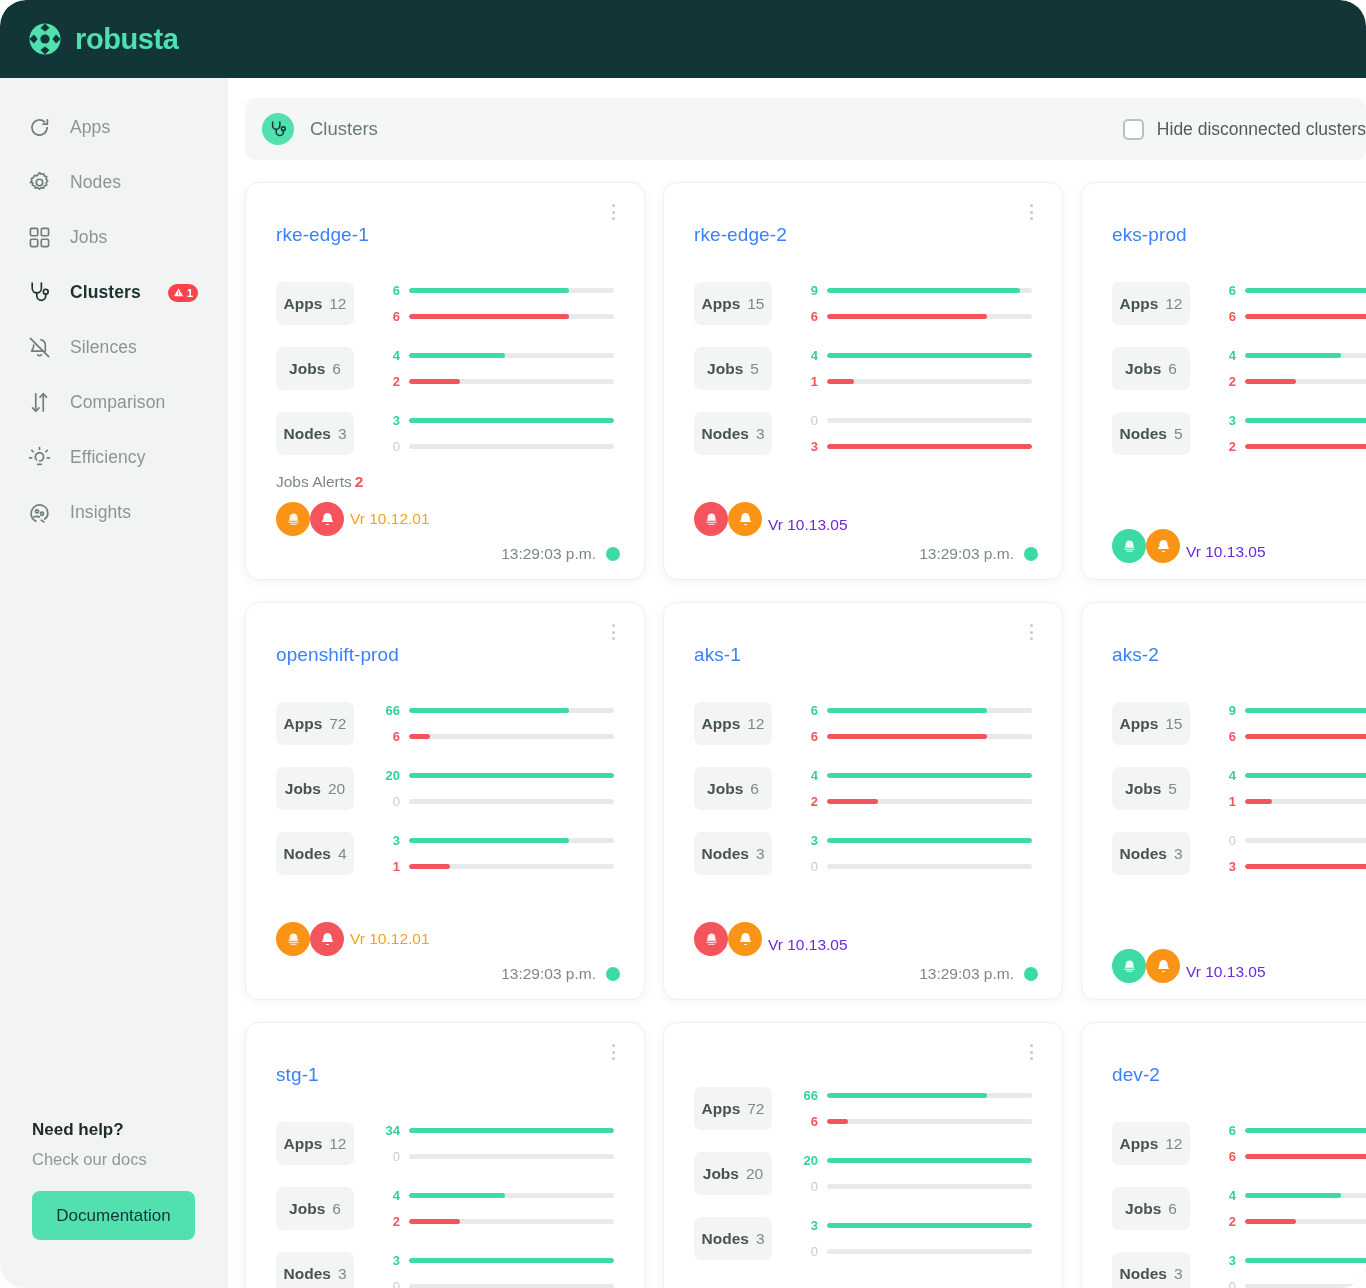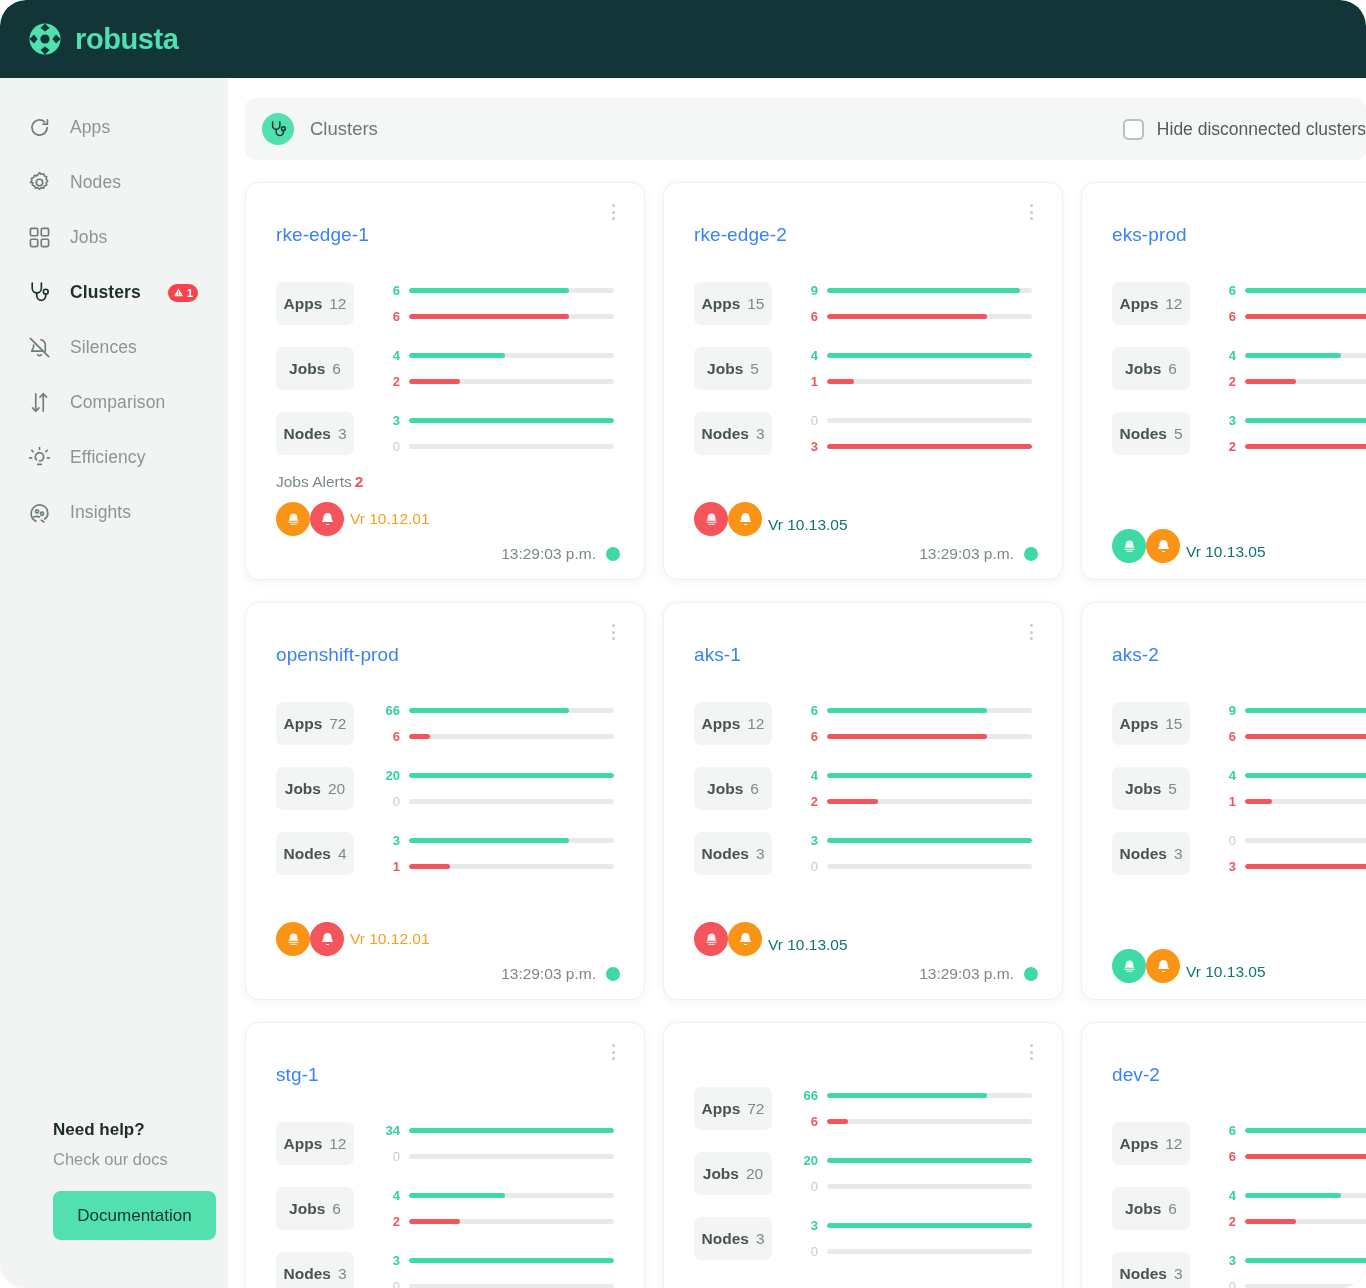--- a/index.html
+++ b/index.html
@@ -60,21 +60,21 @@
     border-radius: 9px;
     height: 18px; min-width: 30px;
     padding: 0 5px;
     display: inline-flex; align-items: center; justify-content: center; gap: 3px;
     font-size: 11.5px; font-weight: 700;
   }
   .nav-badge svg { display:block; }
 
   .help {
     position: absolute; left: 0; bottom: 48px;
-    width: 220px; padding-left: 32px; margin-left: 21px;
+    width: 220px; padding-left: 32px;
   }
   .help-title { font-size: 17px; font-weight: 700; color: #1d2b2a; }
   .help-sub { font-size: 16.5px; color: #8c9997; margin-top: 10px; }
   .doc-btn {
     margin-top: 22px;
     width: 163px; height: 49px;
     background: #51e0ae; color: #123637;
     border: none; border-radius: 8px;
     font-family: inherit; font-size: 17px; font-weight: 500;
     cursor: pointer;
@@ -185,21 +185,21 @@
   .bell {
     width: 34px; height: 34px; border-radius: 50%;
     display: flex; align-items: center; justify-content: center;
     cursor: pointer;
   }
   .bell.orange { background: #fa9416; }
   .bell.red    { background: #f4545c; }
   .bell.green  { background: #3ddba3; }
   .version { font-size: 15.5px; margin-left: 6px; }
   .version.orange { color: #f5a11e; }
-  .version.grey   { color: #0f766e; margin-top: 11px; }
+  .version.grey   { color: #6d28d9; margin-top: 11px; }
   .timestamp-row {
     display: flex; align-items: center; justify-content: flex-end;
     gap: 10px; margin-top: 9px;
   }
   .timestamp { font-size: 15.5px; color: #7b8887; }
   .status-dot { width: 14px; height: 14px; border-radius: 50%; background: #3ddba3; }
 </style>
 </head>
 <body>
 

